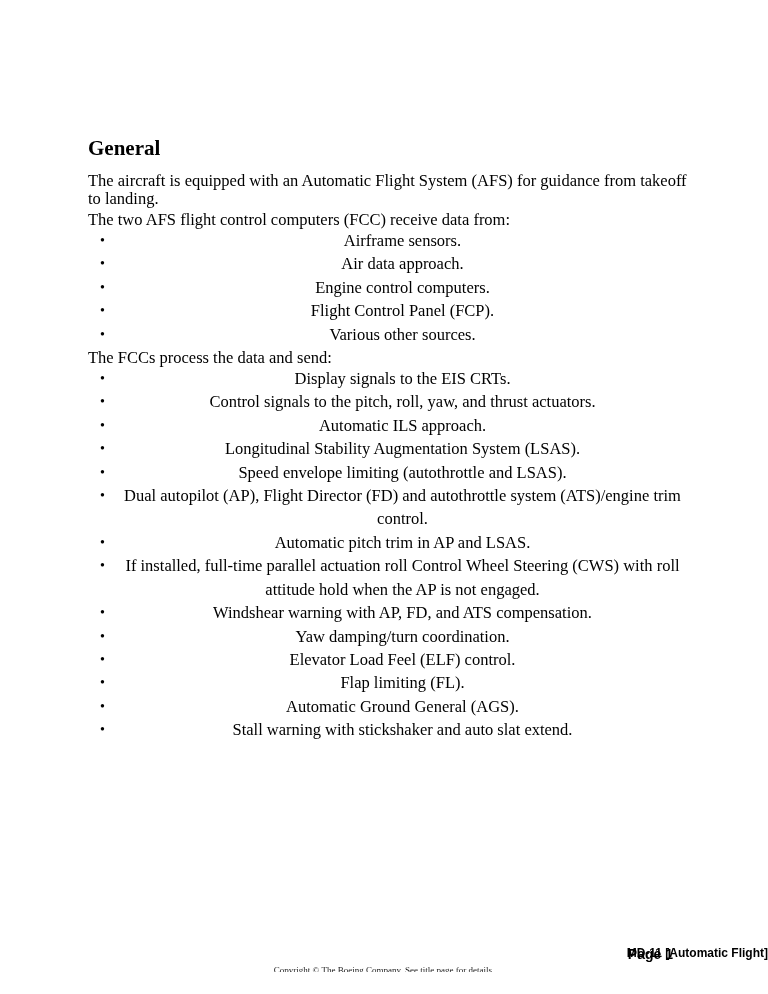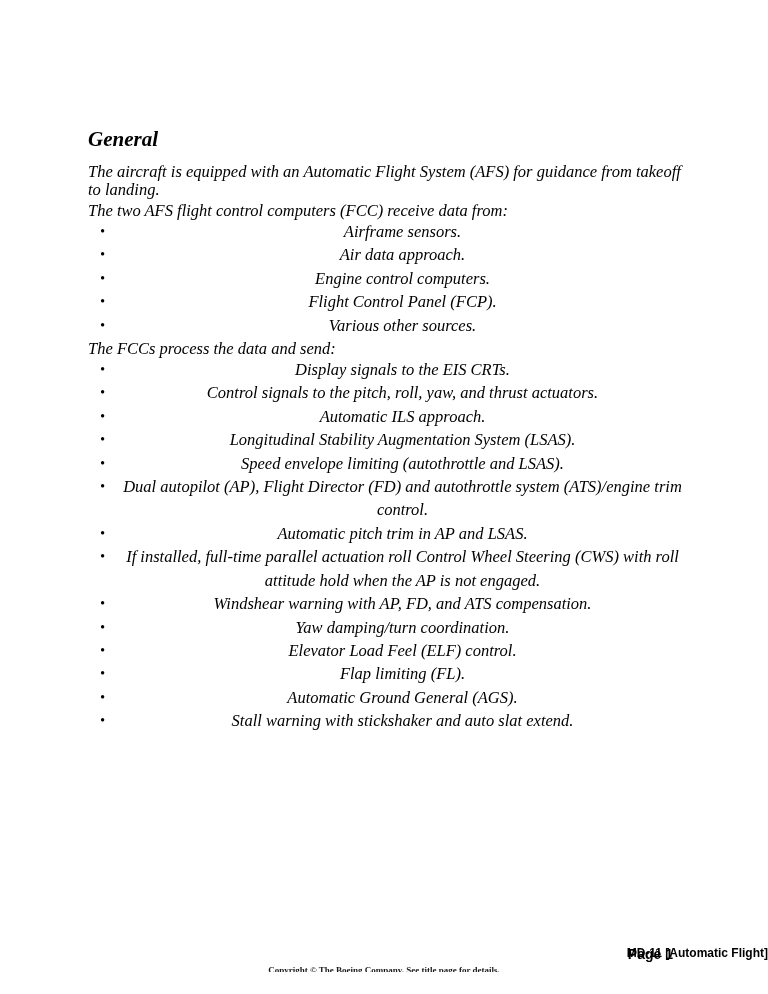--- a/index.html
+++ b/index.html
@@ -11,23 +11,22 @@
     color: #000000;
     overflow: hidden;
   }
   .page {
     position: relative;
     width: 768px; height: 994px;
     background: #ffffff;
   }
   .content {
     position: absolute;
-    left: 88px; top: 127px;
+    left: 88px; top: 136px;
     width: 602px;
-    font-style: italic;
   }
   .doc-title {
     font-family: "Liberation Serif", serif;
     font-size: 21px;
     font-weight: bold;
     line-height: 24px;
     margin: 0 0 12px 0;
   }
   .para {
     font-size: 16.5px;
@@ -76,21 +75,20 @@
   }
   .footer-copyright {
     position: absolute;
     left: 0; right: 0; top: 965px;
     height: 7px;               
     overflow: hidden;
     text-align: center;
     font-family: "Liberation Serif", serif;
     font-size: 9px;
     color: #1a1a1a;
-    font-weight: bold;
   }
 </style>
 </head>
 <body>
 
 <div class="page">
 
   <div class="content">
     <h1 class="doc-title">General</h1>
 

